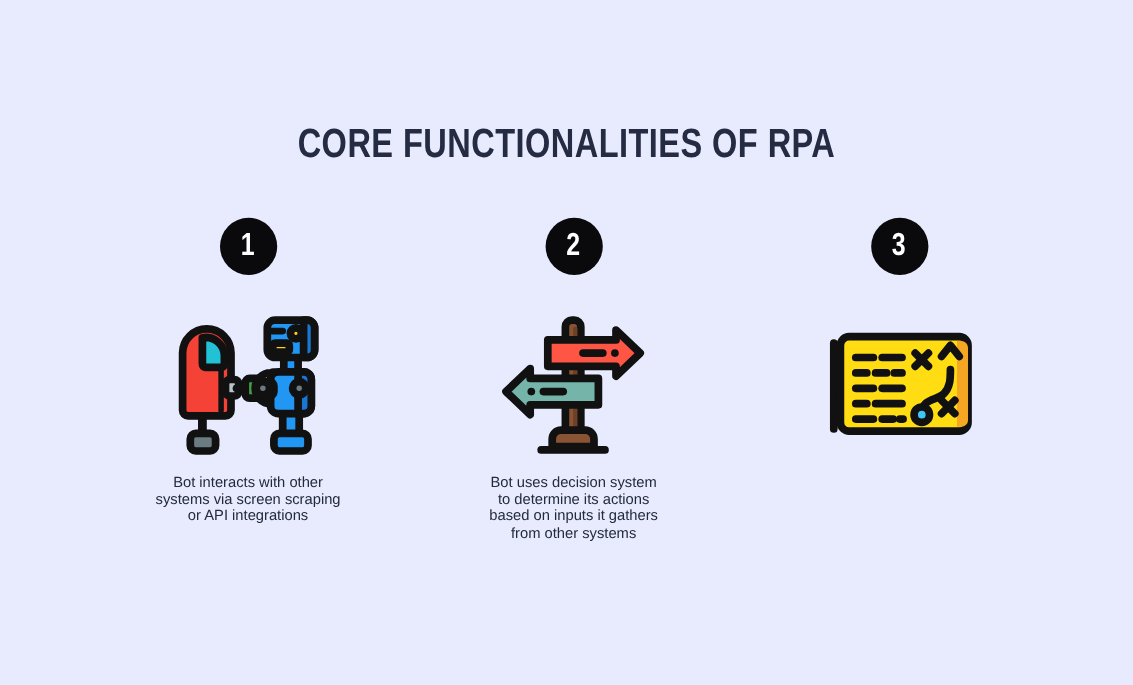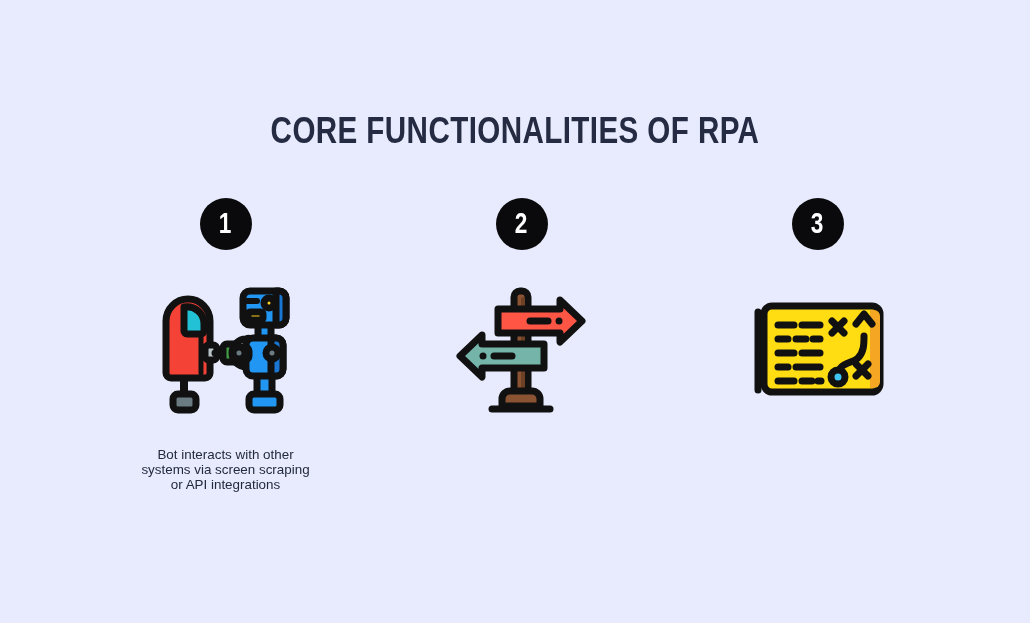--- a/index.html
+++ b/index.html
@@ -85,21 +85,21 @@
     height: 150px;
     margin-top: 26px;
     display: flex;
     align-items: center;
     justify-content: center;
   }
   .illus svg { display: block; }
 
   
   .caption {
-    margin-top: 21px;
+    margin-top: 5px;
     text-align: center;
     font-size: 13.4px;
     line-height: 15.2px;
     color: #242a3e;
     white-space: pre-line;
     font-family: "Liberation Sans", sans-serif;
   }
 </style>
 </head>
 <body>
@@ -194,20 +194,24 @@
             <circle cx="107" cy="40" r="3.5" fill="#111111" stroke="none"></circle>
 
             <path d="M92 63 H30 v-9 L8 75 l22 21 v-9 h62 Z" fill="#74b4a9"></path>
 
             <line x1="42" y1="75" x2="60" y2="75" stroke-width="7"></line>
             <circle cx="31" cy="75" r="3.5" fill="#111111" stroke="none"></circle>
           </g>
         </svg>
       </div>
 
+      <div class="caption">Bot uses decision system
+to determine its actions
+based on inputs it gathers
+from other systems</div>
     </div>
 
     <div class="col col-3">
       <div class="badge">
         <span>3</span>
       </div>
 
       <div class="illus">
         <svg width="140" height="140" viewBox="0 0 140 110" aria-hidden="true">
           <g stroke="#111111" stroke-width="7" stroke-linecap="round" stroke-linejoin="round">

